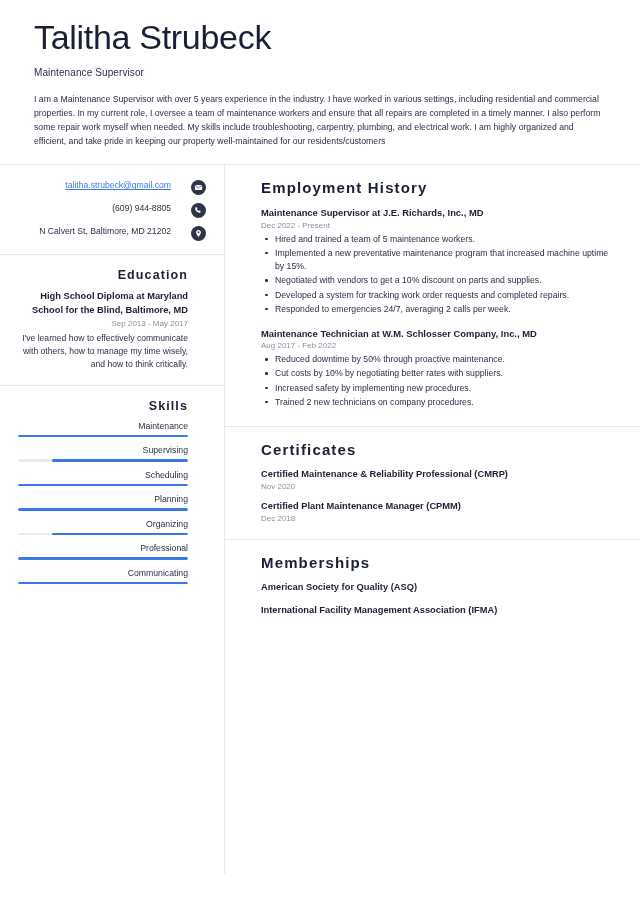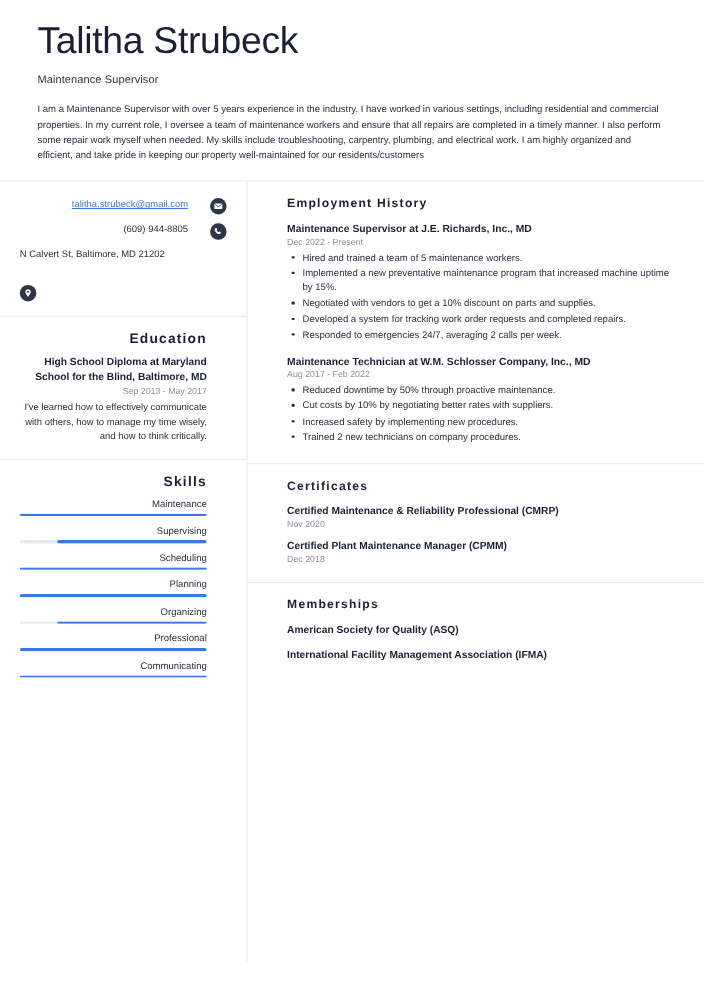--- a/index.html
+++ b/index.html
@@ -99,21 +99,21 @@
     text-align: right;
   }
 
   .contact-row {
     display: flex;
     align-items: flex-start;
     justify-content: flex-end;
     gap: 20px;
     margin-bottom: 7px;
   }
-  .contact-row:last-child { margin-bottom: 0; flex-direction: column; }
+  .contact-row:last-child { margin-bottom: 0; }
 
   .contact-text {
     font-size: 8.6px;
     line-height: 1.45;
     color: #2a2f45;
     text-align: right;
     max-width: 150px;
   }
   .contact-text.link {
     color: #3b78e7;
@@ -187,21 +187,21 @@
   }
 
   
   .main-section {
     padding: 14px 22px 16px 36px;
     border-bottom: 1px solid #e7e9ed;
   }
   .main-section.last { border-bottom: none; }
 
   .main-heading {
-    font-size: 11px;
+    font-size: 15px;
     font-weight: 700;
     letter-spacing: 1.15px;
     color: #1a1f36;
     margin-bottom: 10px;
   }
 
   .job-block { margin-bottom: 11px; }
   .job-block:last-child { margin-bottom: 0; }
 
   .job-heading {

